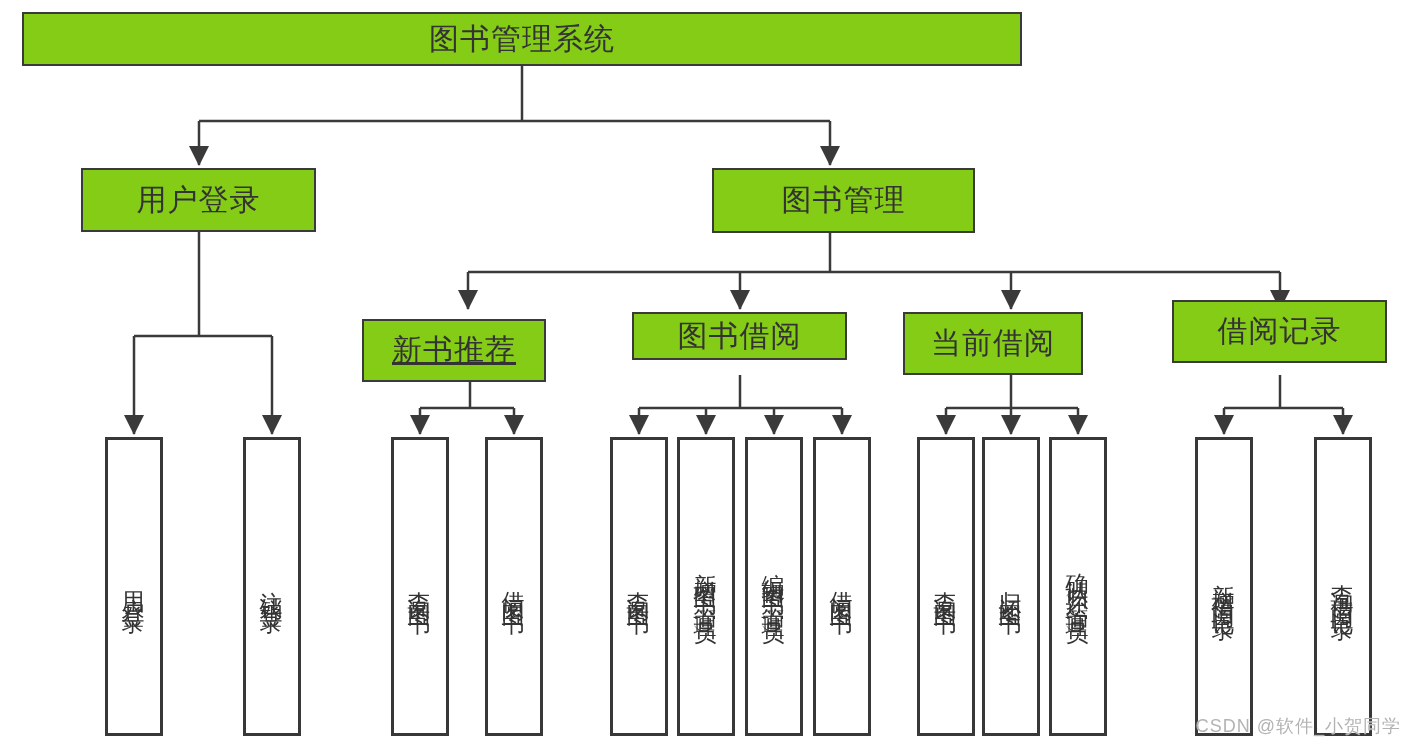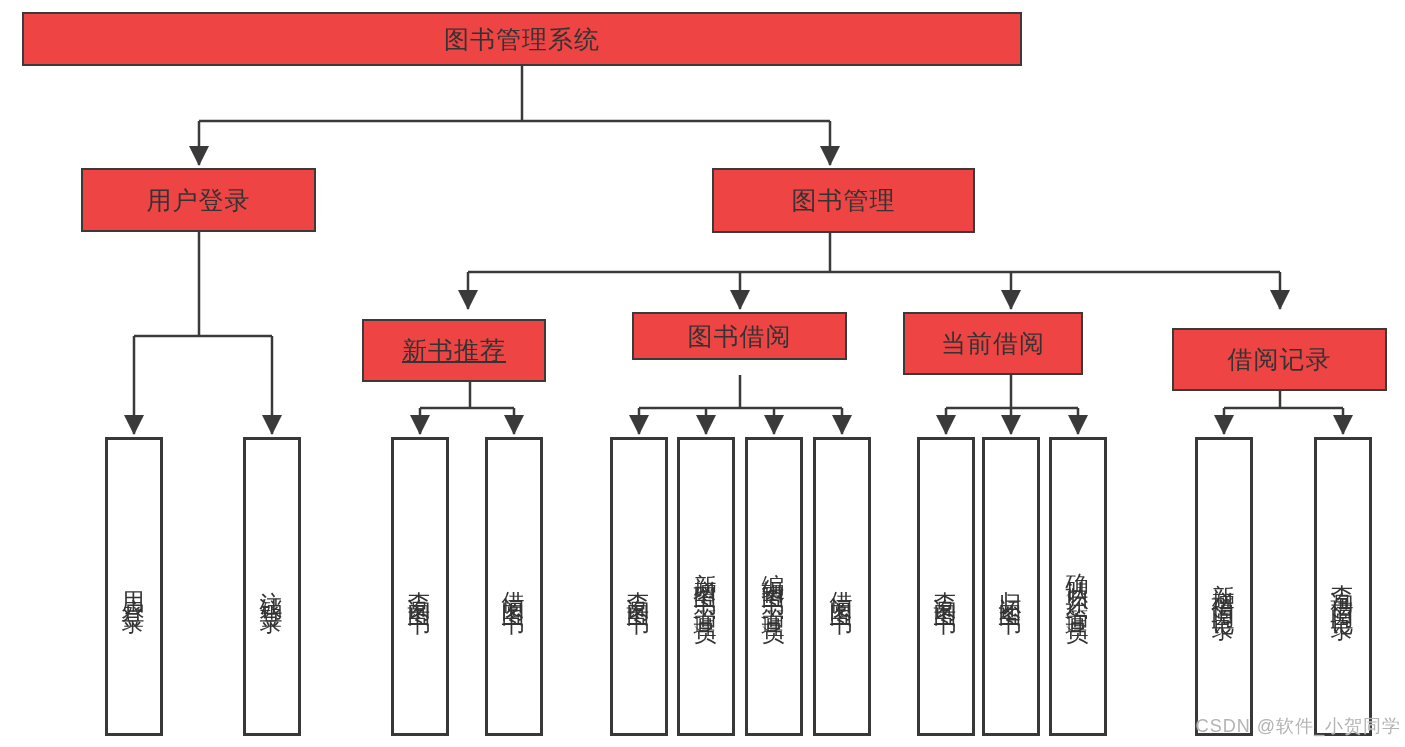--- a/index.html
+++ b/index.html
@@ -15,23 +15,23 @@
     width: 1405px; height: 747px;
   }
   svg.connectors {
     position: absolute; left: 0; top: 0;
     width: 1405px; height: 747px;
     z-index: 0;
   }
   .hbox {
     position: absolute;
     border: 2.5px solid #3a3a3a;
-    background: #ef4444;
+    background: #84cc16;
     display: flex; align-items: center; justify-content: center;
-    font-size: 25px; color: #333333;
+    font-size: 30px; color: #333333;
     letter-spacing: 1px;
     z-index: 1;
     box-sizing: border-box;
   }
   .root-box { border-width: 2px; }
   .vbox {
     position: absolute;
     width: 58px; height: 299px;
     border: 3px solid #383838;
     background: #ffffff;
@@ -53,21 +53,21 @@
     text-shadow: 0 0 1px #ffffff;
   }
 
   
   #n-root        { left: 22px;   top: 12px;  width: 1000px; height: 54px; }
   #n-userlogin   { left: 81px;   top: 168px; width: 235px;  height: 64px; }
   #n-bookmgmt    { left: 712px;  top: 168px; width: 263px;  height: 65px; }
   #n-newbookrec  { left: 362px;  top: 319px; width: 184px;  height: 63px; text-decoration: underline; }
   #n-bookborrow  { left: 632px;  top: 312px; width: 215px;  height: 48px; }
   #n-curborrow   { left: 903px;  top: 312px; width: 180px;  height: 63px; }
-  #n-borrowrec   { left: 1172px; top: 328px; width: 215px;  height: 63px; }
+  #n-borrowrec   { left: 1172px; top: 300px; width: 215px;  height: 63px; }
 
   #l-userlogin   { left: 105px;  top: 437px; }
   #l-logout      { left: 243px;  top: 437px; }
   #l-query1      { left: 391px;  top: 437px; }
   #l-borrow1     { left: 485px;  top: 437px; }
   #l-query2      { left: 610px;  top: 437px; }
   #l-addbook     { left: 677px;  top: 437px; }
   #l-editbook    { left: 745px;  top: 437px; }
   #l-borrow2     { left: 813px;  top: 437px; }
   #l-query3      { left: 917px;  top: 437px; }

